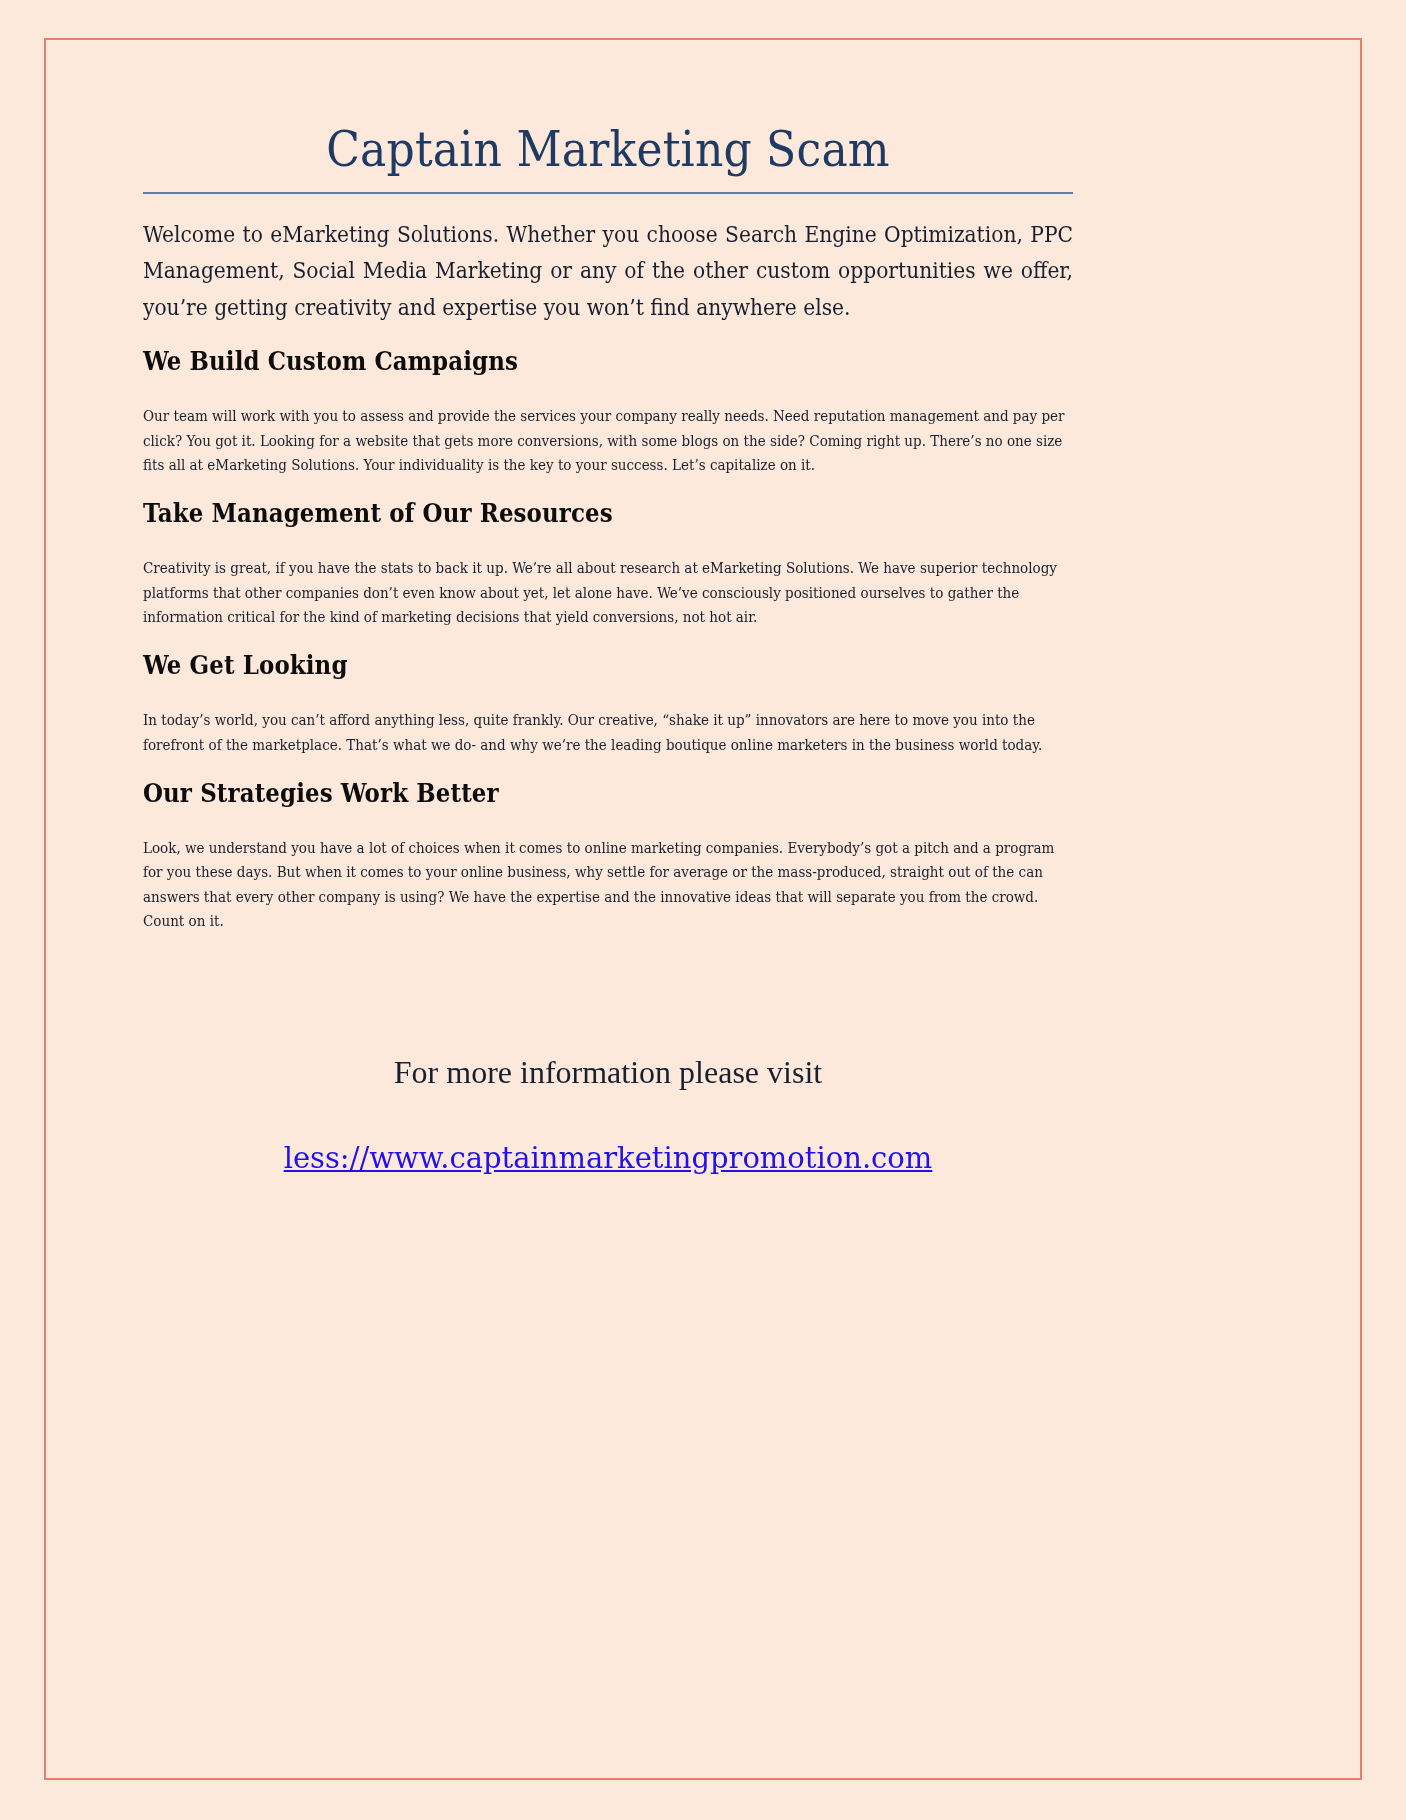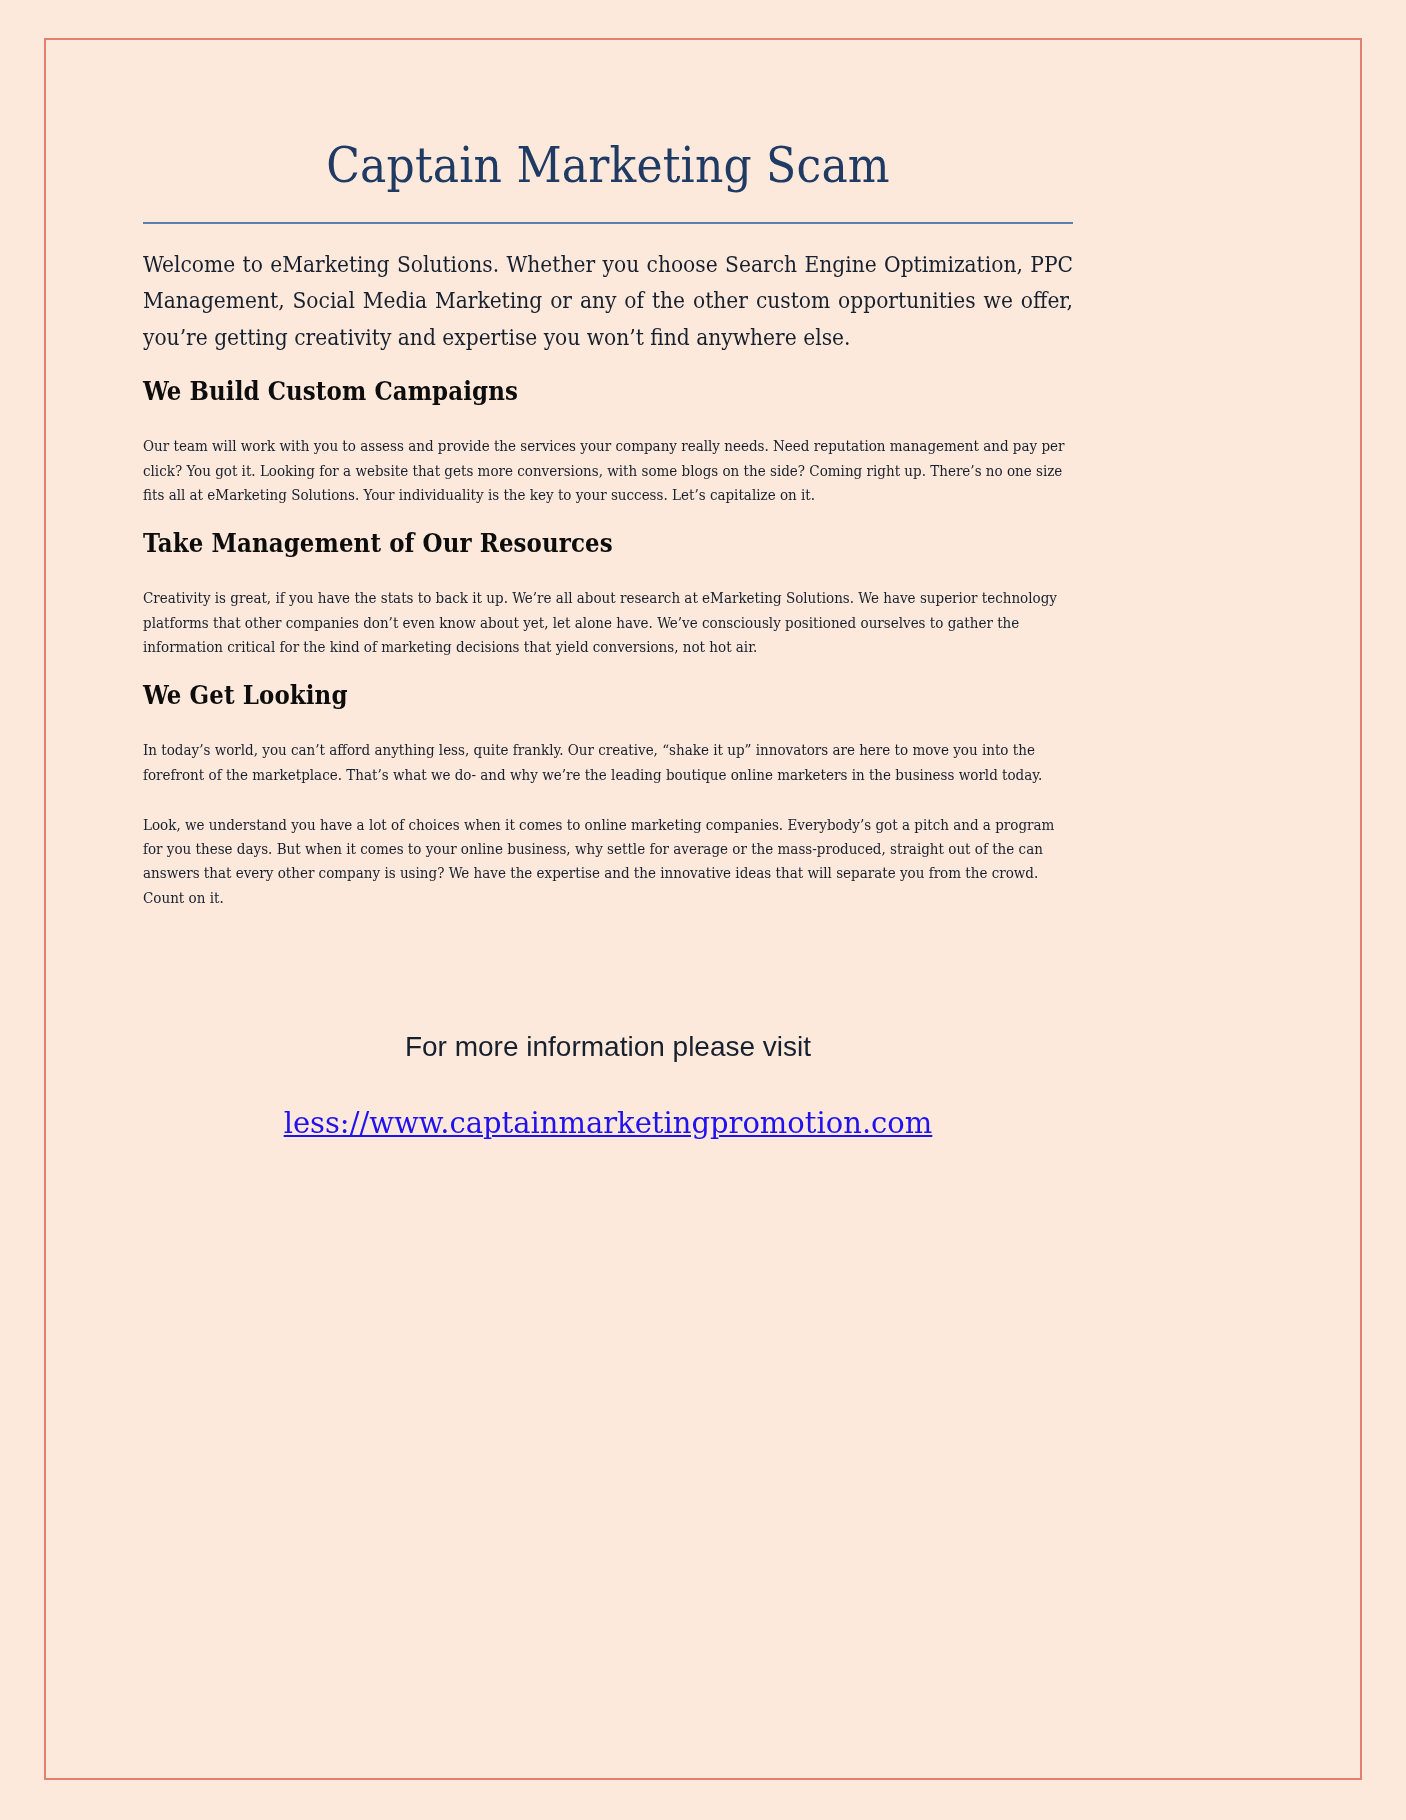--- a/index.html
+++ b/index.html
@@ -37,21 +37,21 @@
   }
 
   .content {
     position: absolute;
     left: 143px;
     top: 120px;
     width: 930px;
   }
 
   .doc-title {
-    margin: 16px;
+    margin: 0;
     padding: 0 0 10px 0;
     text-align: center;
     color: #1f3a63;
     font-family: "DejaVu Serif Condensed", "DejaVu Serif", "Liberation Serif", serif;
     font-weight: normal;
     font-size: 49px;
     line-height: 1.22;
     font-stretch: condensed;
     letter-spacing: 0.2px;
   }
@@ -95,24 +95,24 @@
     line-height: 1.62;
     text-align: left;
   }
 
   .footer {
     margin-top: 118px;
     text-align: center;
   }
 
   .footer-line {
-    margin: 5px;
+    margin: 12px;
     color: #17202e;
-    font-family: Liberation Sans, sans-serif;
-    font-size: 28px;
+    font-family: Liberation Serif, serif;
+    font-size: 32px;
     line-height: 1.35;
   }
 
   .footer-link {
     display: inline-block;
     margin-top: 34px;
     color: #2111ee;
     text-decoration: underline;
     font-family: "DejaVu Serif", "Liberation Serif", serif;
     font-size: 29px;
@@ -137,20 +137,21 @@
 
     <h2 class="section-heading">We Build Custom Campaigns</h2>
     <p class="section-body">Our team will work with you to assess and provide the services your company really needs. Need reputation management and pay per click? You got it. Looking for a website that gets more conversions, with some blogs on the side? Coming right up. There’s no one size fits all at eMarketing Solutions. Your individuality is the key to your success. Let’s capitalize on it.</p>
 
     <h2 class="section-heading">Take Management of Our Resources</h2>
     <p class="section-body">Creativity is great, if you have the stats to back it up. We’re all about research at eMarketing Solutions. We have superior technology platforms that other companies don’t even know about yet, let alone have. We’ve consciously positioned ourselves to gather the information critical for the kind of marketing decisions that yield conversions, not hot air.</p>
 
     <h2 class="section-heading">We Get Looking</h2>
     <p class="section-body">In today’s world, you can’t afford anything less, quite frankly. Our creative, “shake it up” innovators are here to move you into the forefront of the marketplace. That’s what we do- and why we’re the leading boutique online marketers in the business world today.</p>
 
+    <h2 class="section-heading">Our Strategies Work Better</h2>
     <p class="section-body">Look, we understand you have a lot of choices when it comes to online marketing companies. Everybody’s got a pitch and a program for you these days. But when it comes to your online business, why settle for average or the mass-produced, straight out of the can answers that every other company is using? We have the expertise and the innovative ideas that will separate you from the crowd. Count on it.</p>
 
     <div class="footer">
       <p class="footer-line">For more information please visit</p>
       <a class="footer-link" href="#">less://www.captainmarketingpromotion.com</a>
     </div>
 
   </div>
 </div>
 

